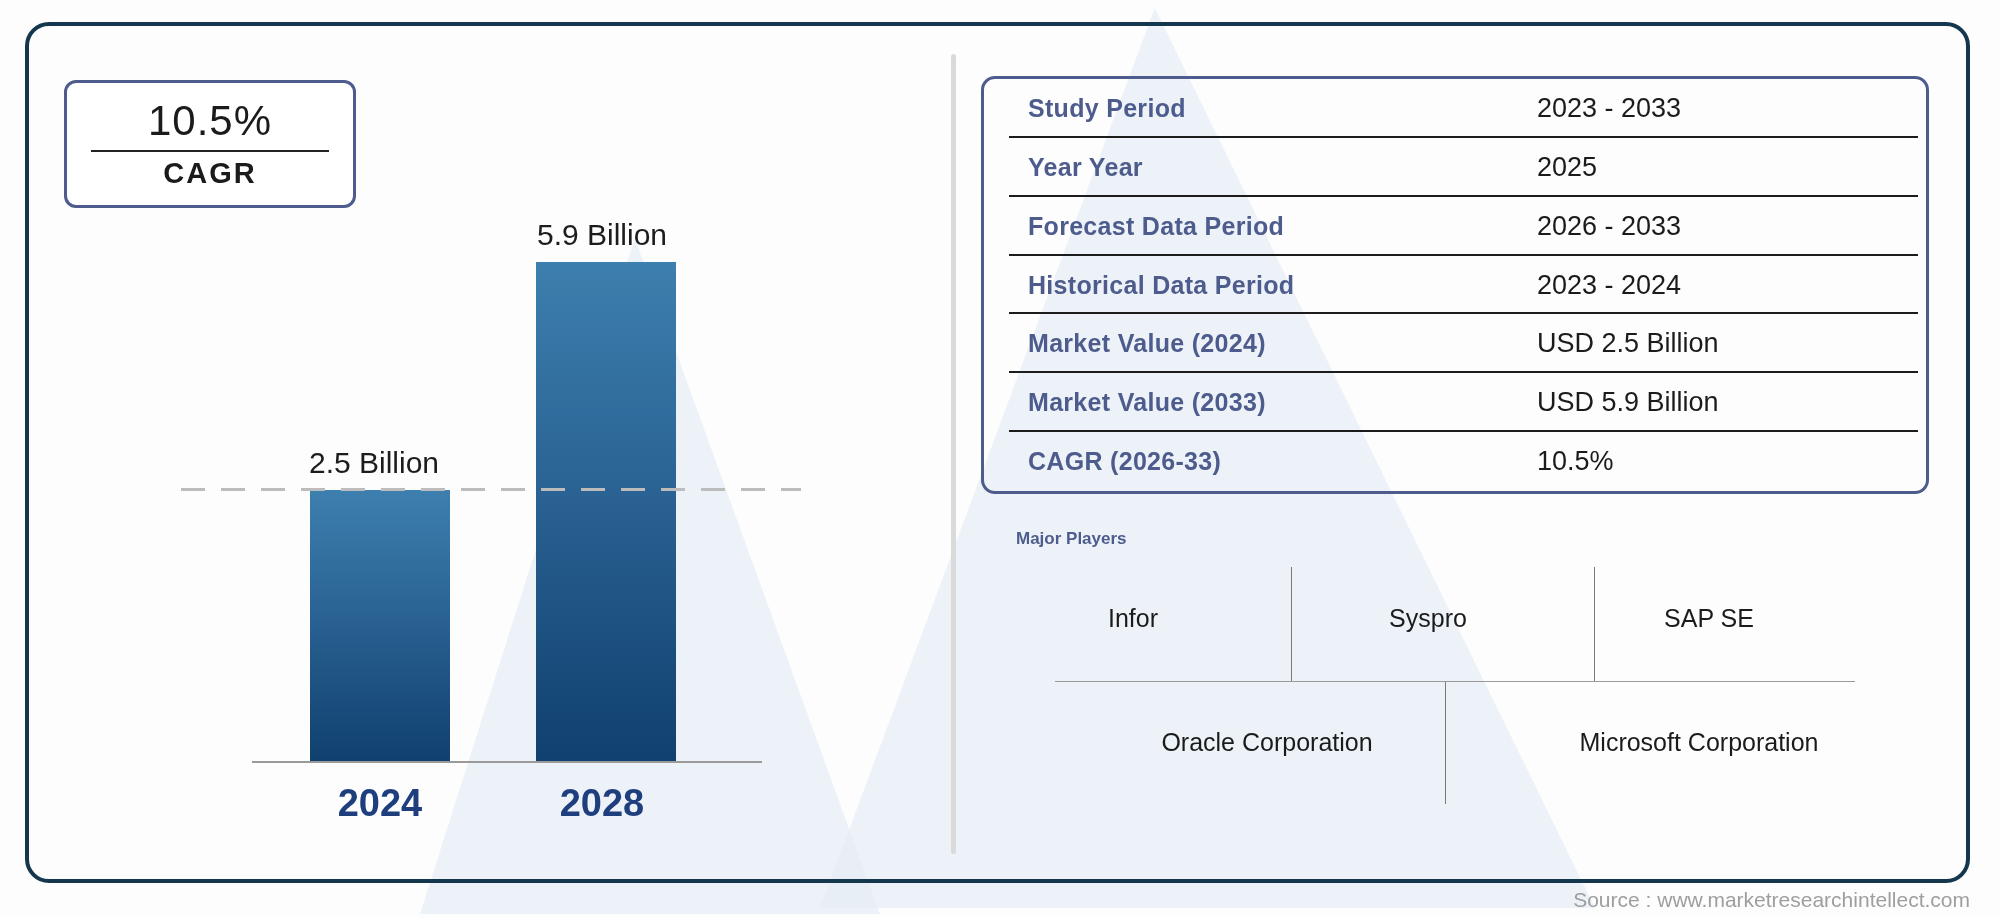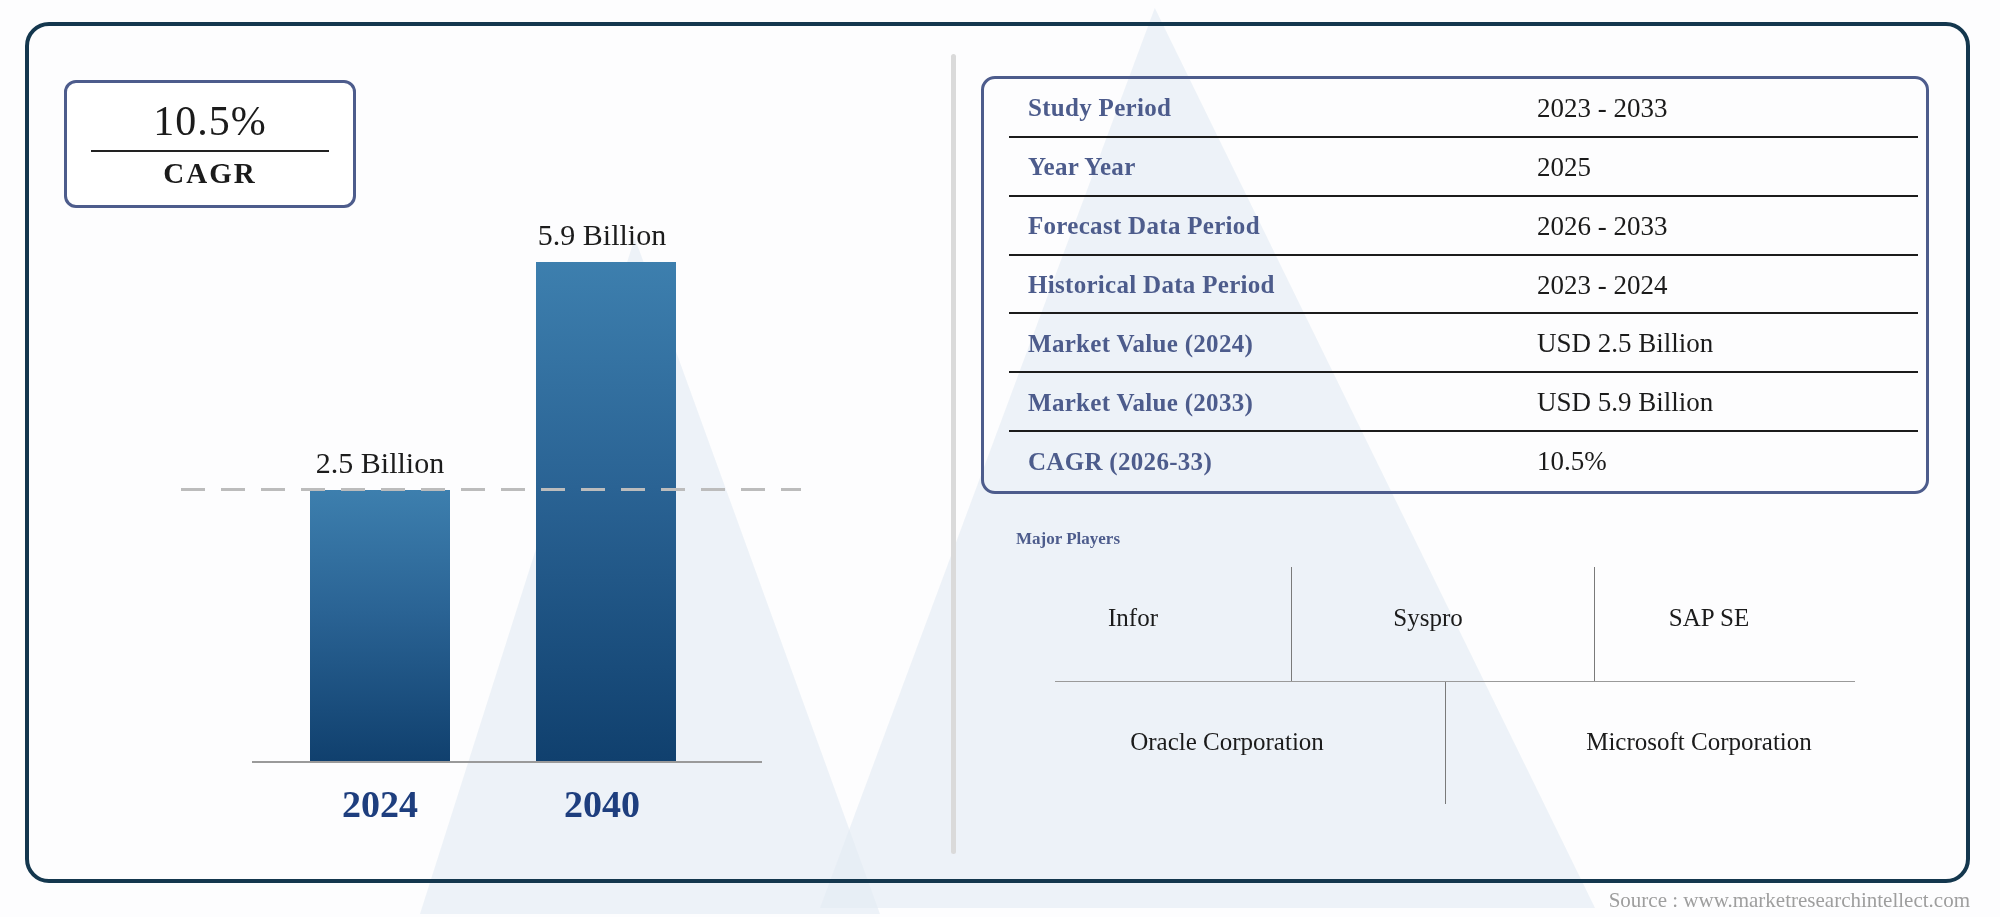--- a/index.html
+++ b/index.html
@@ -1,15 +1,15 @@
 <!DOCTYPE html>
 <html><head>
 <meta charset="utf-8">
 <style>
-  * { margin: 0; padding: 0; box-sizing: border-box; font-family: Liberation Serif, serif; }
+  * { margin: 0; padding: 0; box-sizing: border-box; }
   html, body { width: 2000px; height: 917px; }
   body {
     position: relative;
     background: #fdfdfe;
     font-family: "Liberation Sans", sans-serif;
     overflow: hidden;
   }
 
   
   .wm {
@@ -77,21 +77,21 @@
     background: #9a9a9a;
     z-index: 2;
   }
   .bar-value {
     position: absolute;
     width: 300px;
     text-align: center;
     font-size: 30px; color: #1c1c1c;
     z-index: 4;
   }
-  .bar-value-1 { left: 201px; top: 420px; }
+  .bar-value-1 { left: 195px; top: 420px; }
   .bar-value-2 { left: 423px; top: 192px; }
   .year-label {
     position: absolute;
     width: 300px;
     text-align: center;
     font-size: 38px; font-weight: bold; color: #1e3e7e;
     z-index: 4;
   }
   .year-2024 { left: 201px; top: 756px; }
   .year-2033 { left: 423px; top: 756px; }
@@ -153,21 +153,21 @@
   .player {
     position: absolute;
     width: 300px;
     text-align: center;
     font-size: 25px; color: #1b1b1b;
     z-index: 2;
   }
   .player-infor     { left: 954px;  top: 578px; }
   .player-syspro    { left: 1249px; top: 578px; }
   .player-sapse     { left: 1530px; top: 578px; }
-  .player-oracle    { left: 1048px; top: 702px; }
+  .player-oracle    { left: 1088px; top: 702px; }
   .player-microsoft { left: 1520px; top: 702px; }
 
   
   .source-text {
     position: absolute;
     right: 30px; top: 888px;
     font-size: 21px; color: #9e9e9e;
     z-index: 1;
   }
 </style>
@@ -185,21 +185,21 @@
     <div class="cagr-label">CAGR</div>
   </div>
 
   <div class="bar-value bar-value-1">2.5 Billion</div>
   <div class="bar-value bar-value-2">5.9 Billion</div>
   <div class="dashed-line"></div>
   <div class="bar bar-2024"></div>
   <div class="bar bar-2033"></div>
   <div class="axis-line"></div>
   <div class="year-label year-2024">2024</div>
-  <div class="year-label year-2033">2040</div>
+  <div class="year-label year-2033">2028</div>
 
   <div class="panel-divider"></div>
 
   <div class="summary-table">
     <div class="trow">
       <span class="tlabel">Study Period</span>
       <span class="tvalue">2023 - 2033</span>
     </div>
     <div class="trow">
       <span class="tlabel">Year Year</span>

